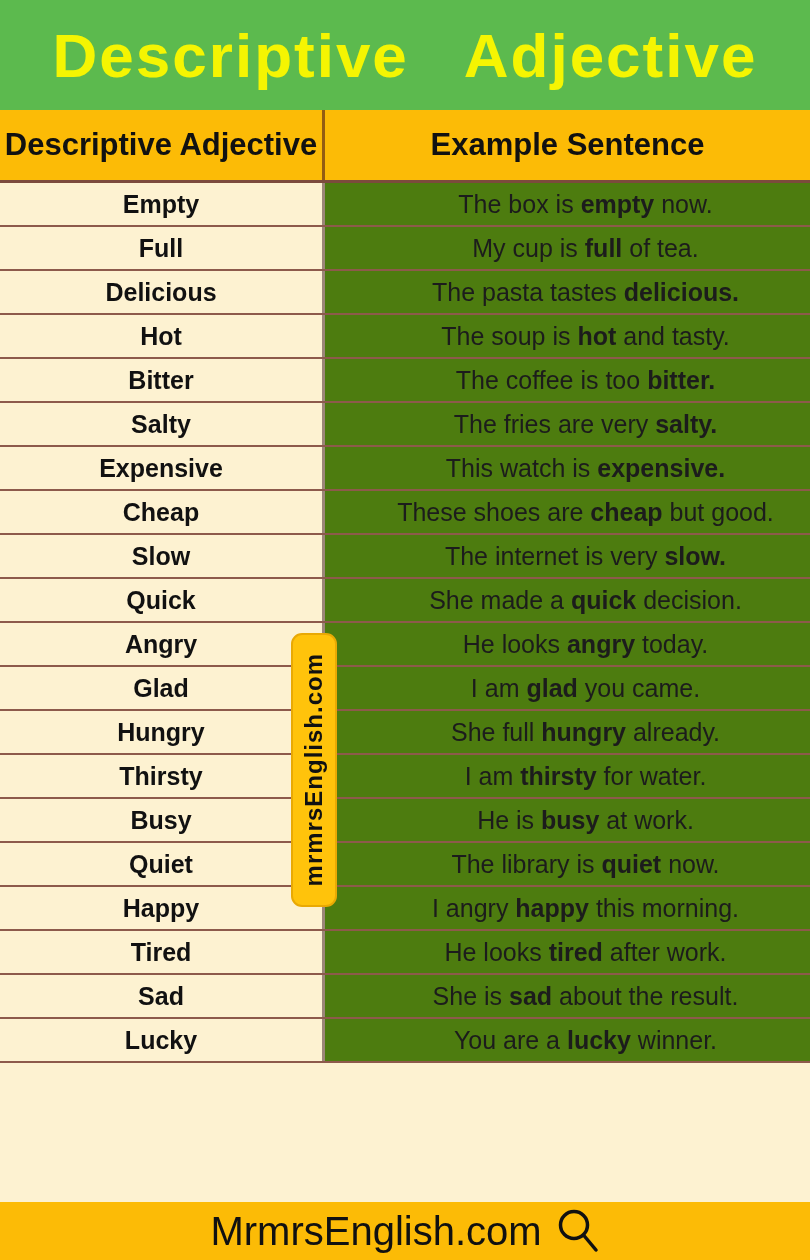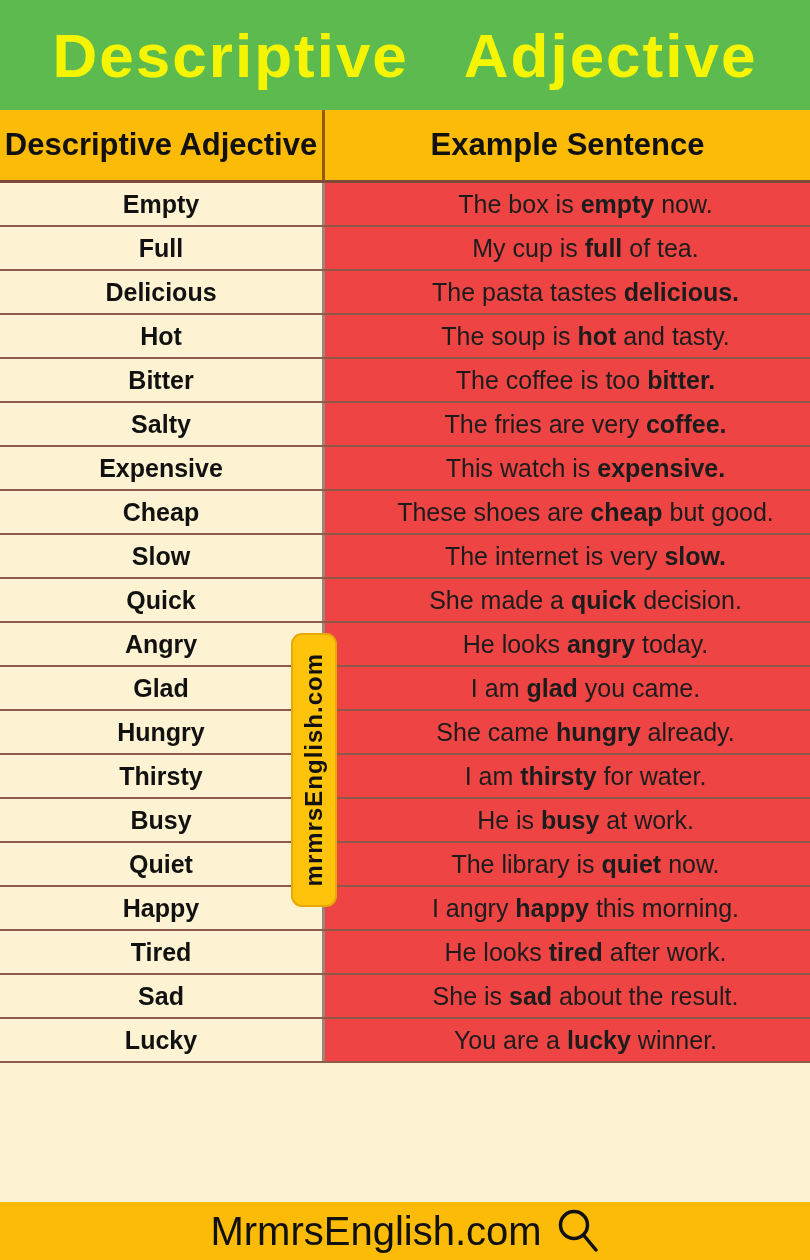--- a/index.html
+++ b/index.html
@@ -61,21 +61,21 @@
     align-items: center;
     justify-content: center;
   }
   .td-left {
     width: 325px;
     background: #fdf2d1;
     border-right: 3px solid #9c8678;
   }
   .td-right {
     flex: 1;
-    background: #ef4444;
+    background: #4d7c0f;
     padding-left: 36px;
   }
   .adj {
     font-weight: bold;
     font-size: 25px;
     color: #111111;
   }
   .sentence {
     font-size: 25px;
     color: #1c1c1c;
@@ -178,21 +178,21 @@
         </div>
         <div class="td td-right">
           <span class="sentence"><span>The coffee is too </span><b class="kw">bitter.</b><span></span></span>
         </div>
       </div>
       <div class="tr">
         <div class="td td-left">
           <span class="adj">Salty</span>
         </div>
         <div class="td td-right">
-          <span class="sentence"><span>The fries are very </span><b class="kw">coffee.</b><span></span></span>
+          <span class="sentence"><span>The fries are very </span><b class="kw">salty.</b><span></span></span>
         </div>
       </div>
       <div class="tr">
         <div class="td td-left">
           <span class="adj">Expensive</span>
         </div>
         <div class="td td-right">
           <span class="sentence"><span>This watch is </span><b class="kw">expensive.</b><span></span></span>
         </div>
       </div>
@@ -234,21 +234,21 @@
         </div>
         <div class="td td-right">
           <span class="sentence"><span>I am </span><b class="kw">glad</b><span> you came.</span></span>
         </div>
       </div>
       <div class="tr">
         <div class="td td-left">
           <span class="adj">Hungry</span>
         </div>
         <div class="td td-right">
-          <span class="sentence"><span>She came </span><b class="kw">hungry</b><span> already.</span></span>
+          <span class="sentence"><span>She full </span><b class="kw">hungry</b><span> already.</span></span>
         </div>
       </div>
       <div class="tr">
         <div class="td td-left">
           <span class="adj">Thirsty</span>
         </div>
         <div class="td td-right">
           <span class="sentence"><span>I am </span><b class="kw">thirsty</b><span> for water.</span></span>
         </div>
       </div>

